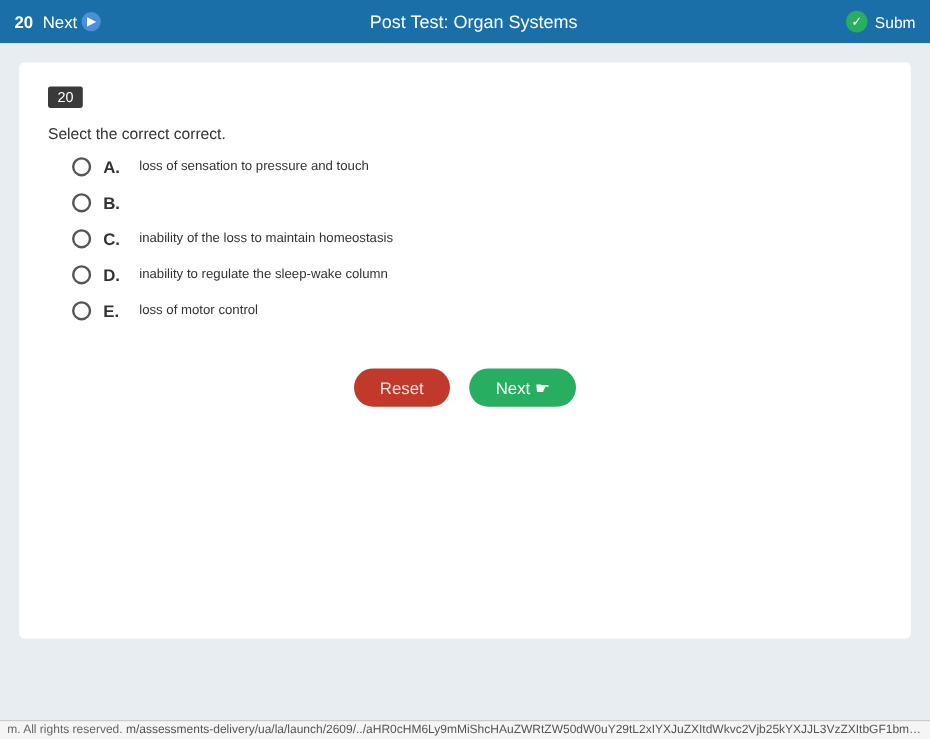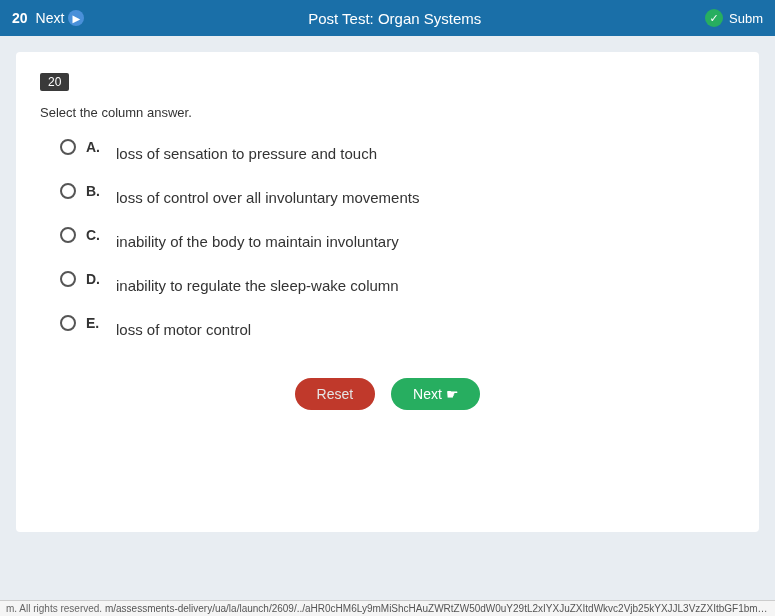--- a/index.html
+++ b/index.html
@@ -146,23 +146,22 @@
     }
 
     .option-label {
       font-weight: bold;
       min-width: 20px;
       color: #333;
       font-size: 14px;
     }
 
     .option-text {
-      font-size: 15px;
-      color: #333;
-      margin-top: 13px;
+      font-size: 11px;
+      color: #333;
     }
 
     
     .buttons-row {
       display: flex;
       justify-content: center;
       gap: 16px;
       margin-top: 40px;
     }
 
@@ -232,38 +231,37 @@
     <span class="submit-icon">✓</span>
     <span>Subm</span>
   </div>
 </div>
 
 <div class="main-content">
   <div class="card">
 
     <div class="question-number-badge">20</div>
 
-    <p class="instruction">Select the column answer.</p>
+    <p class="instruction">Select the correct correct.</p>
 
 
     <ul class="options-list">
       <li class="option-item">
         <div class="option-radio"></div>
         <span class="option-label">A.</span>
         <span class="option-text">loss of sensation to pressure and touch</span>
       </li>
       <li class="option-item">
         <div class="option-radio"></div>
         <span class="option-label">B.</span>
-        <span class="option-text">loss of control over all involuntary movements</span>
       </li>
       <li class="option-item">
         <div class="option-radio"></div>
         <span class="option-label">C.</span>
-        <span class="option-text">inability of the body to maintain involuntary</span>
+        <span class="option-text">inability of the loss to maintain homeostasis</span>
       </li>
       <li class="option-item">
         <div class="option-radio"></div>
         <span class="option-label">D.</span>
         <span class="option-text">inability to regulate the sleep-wake column</span>
       </li>
       <li class="option-item">
         <div class="option-radio"></div>
         <span class="option-label">E.</span>
         <span class="option-text">loss of motor control</span>

